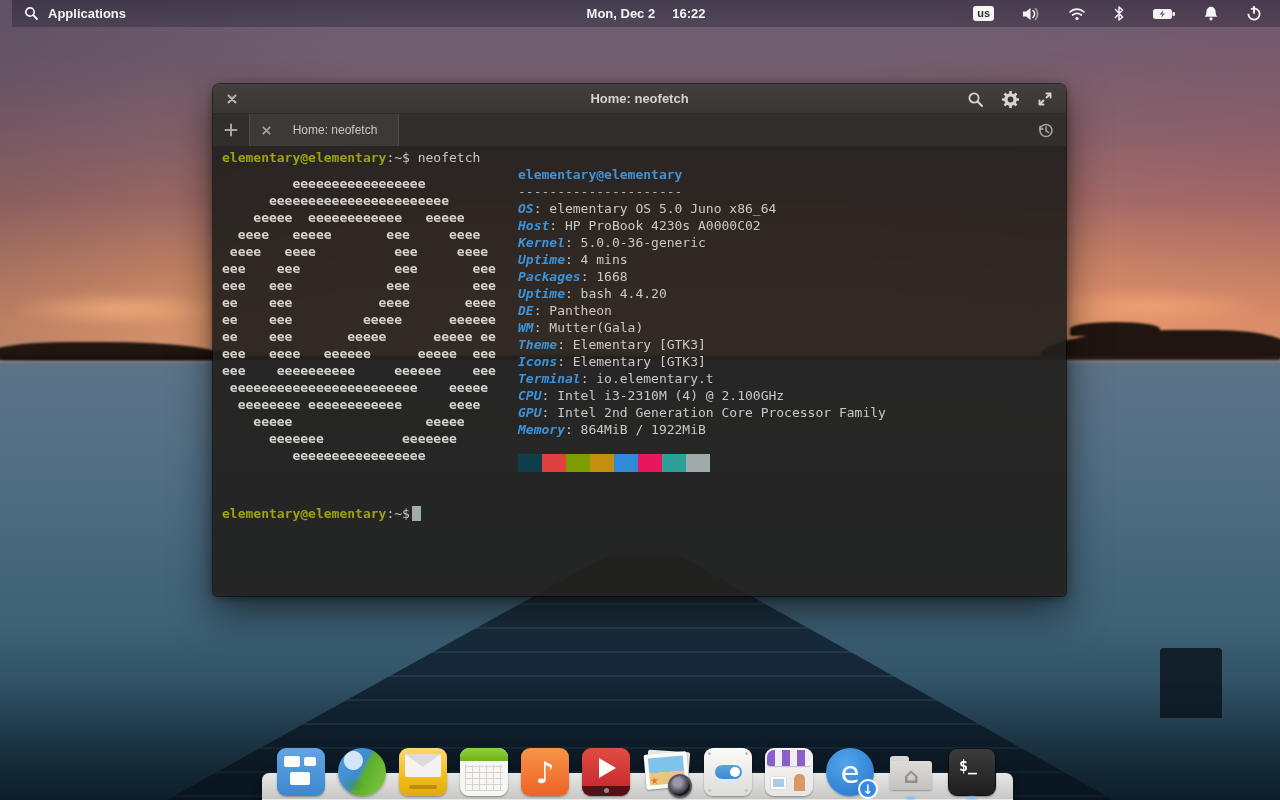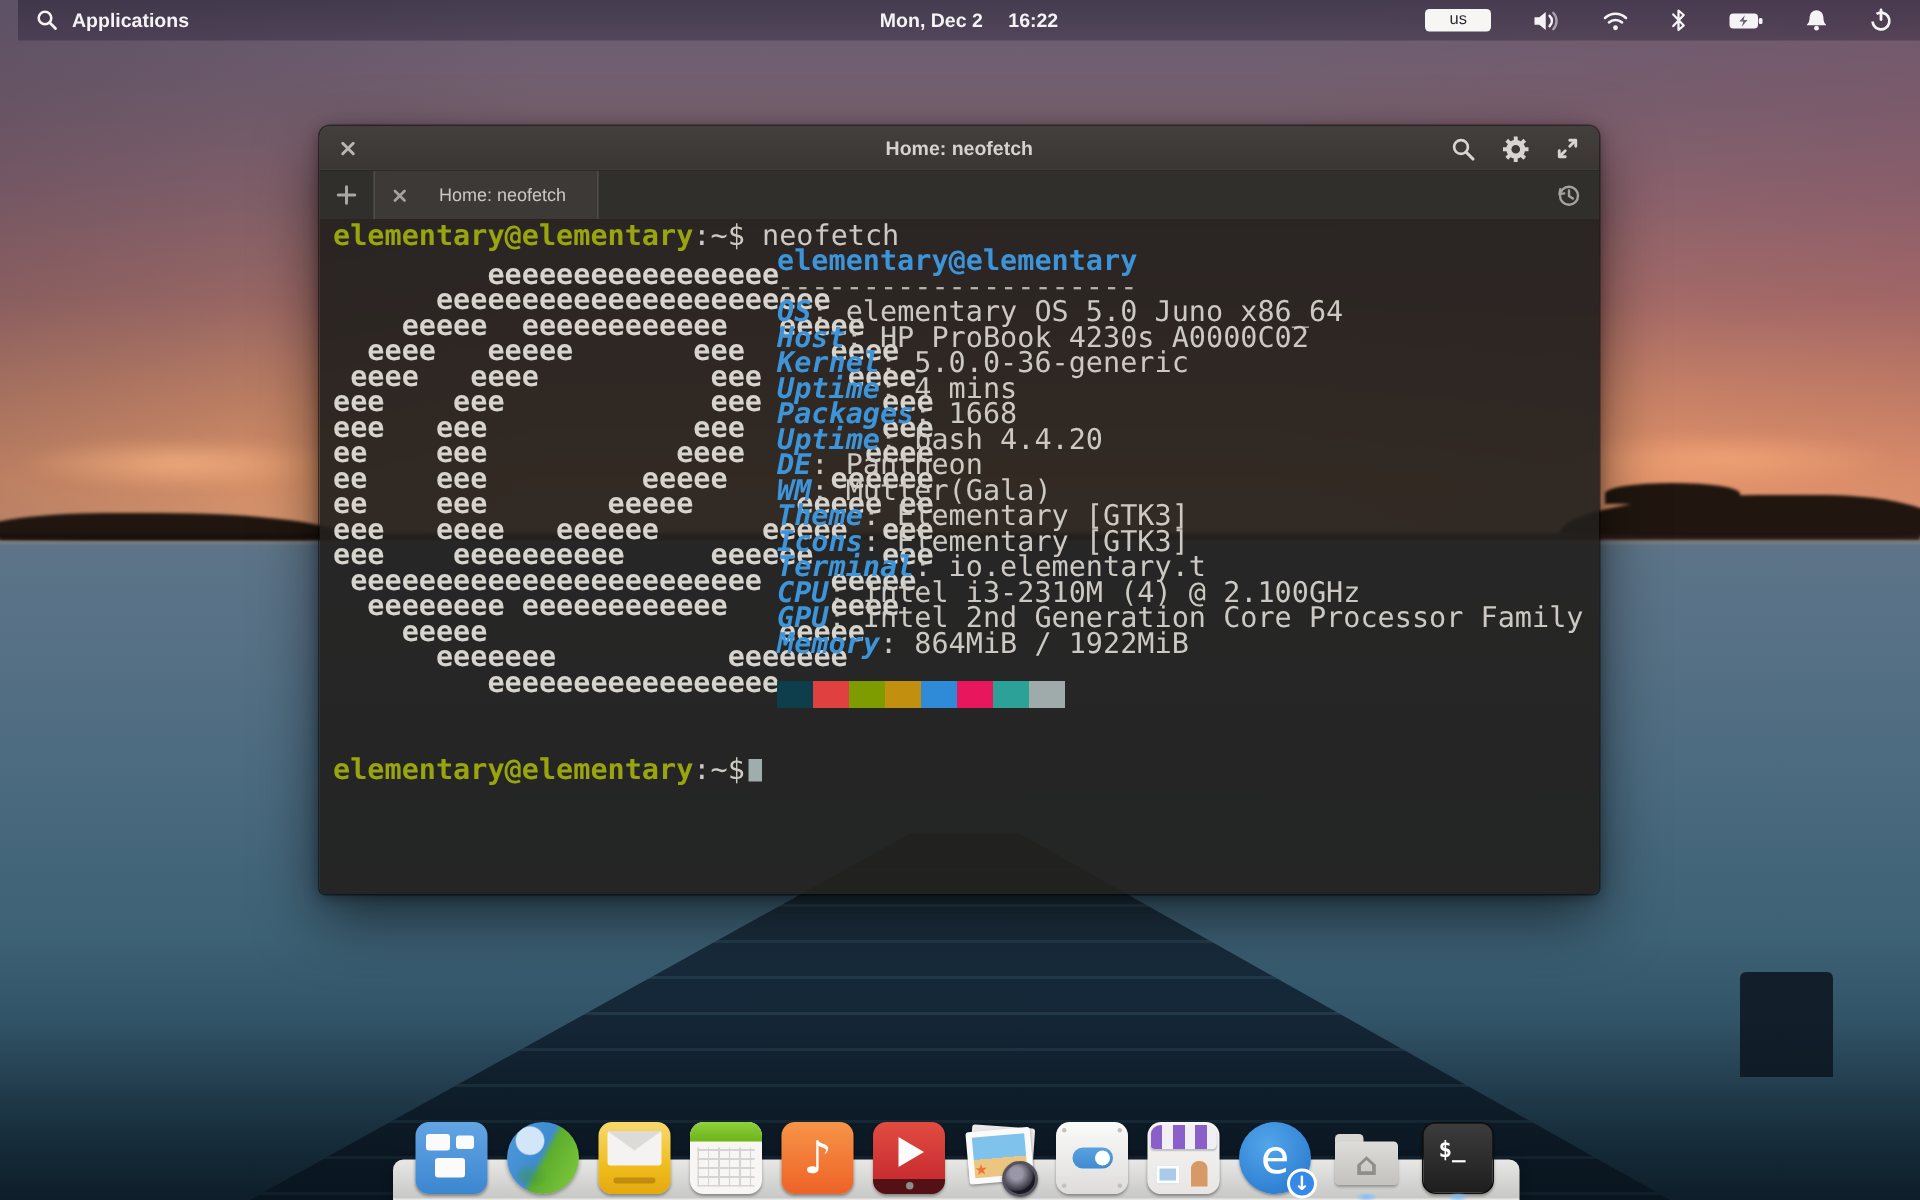--- a/index.html
+++ b/index.html
@@ -34,21 +34,21 @@
     background:linear-gradient(180deg, rgba(6,16,24,0), rgba(6,16,24,.55)); }
   .bench { position:absolute; right:58px; top:648px; width:62px; height:70px; background:#0e1822; opacity:.9; border-radius:4px 4px 0 0; }
 
   
   .panel { position:absolute; left:12px; top:0; right:0; height:27px;
     background:linear-gradient(180deg, rgba(38,30,50,.52), rgba(38,30,50,.38));
     display:flex; align-items:center; color:#f5f3f6; z-index:50; }
   .panel-left { display:flex; align-items:center; gap:9px; padding-left:12px; font-weight:bold; font-size:13px; }
   .panel-center { position:absolute; left:0; right:0; display:flex; justify-content:center; gap:17px; font-weight:bold; font-size:13px; pointer-events:none; }
   .panel-right { margin-left:auto; display:flex; align-items:center; gap:27px; padding-right:18px; }
-  .kbd-badge { background:#f7f6f5; color:#2f2b33; font-weight:normal; font-size:11px; border-radius:3px; padding:2px 16px; line-height:1; }
+  .kbd-badge { background:#f7f6f5; color:#2f2b33; font-weight:bold; font-size:11px; border-radius:3px; padding:2px 4px; line-height:1; }
   .tray-svg { display:block; }
 
   
   .window { position:absolute; left:213px; top:84px; width:853px; height:512px; z-index:40;
     border-radius:7px 7px 4px 4px;
     box-shadow:0 16px 42px rgba(0,0,0,.55), 0 2px 10px rgba(0,0,0,.4), 0 0 0 1px rgba(10,10,10,.55);
     overflow:hidden; display:flex; flex-direction:column; }
   .titlebar { height:30px; flex:0 0 30px; background:linear-gradient(180deg,#423f3c,#393633);
     border-bottom:1px solid #2b2926; display:flex; align-items:center; position:relative; }
   .win-close { position:absolute; left:10px; top:6px; width:18px; height:18px; display:flex; align-items:center; justify-content:center; cursor:pointer; }
@@ -58,21 +58,21 @@
 
   .tabbar { height:32px; flex:0 0 32px; background:#312f2c; display:flex; align-items:stretch; position:relative; }
   .newtab-btn { width:36px; display:flex; align-items:center; justify-content:center; cursor:pointer; }
   .tab { width:150px; background:#3c3936; border-left:1px solid #504d49; border-right:1px solid #504d49;
     display:flex; align-items:center; padding:0 8px; gap:6px; cursor:pointer; }
   .tab-close { width:16px; height:16px; display:flex; align-items:center; justify-content:center; flex:0 0 16px; }
   .tab-label { flex:1; text-align:center; font-size:12px; color:#cbc8c4; white-space:nowrap; overflow:hidden; }
   .history-btn { position:absolute; right:8px; top:0; height:32px; width:26px; display:flex; align-items:center; justify-content:center; cursor:pointer; }
 
   .term-body { flex:1; background:rgba(34,32,29,.92); padding:3px 0 0 9px; overflow:hidden; cursor:text;
-    font-family:"DejaVu Sans Mono", monospace; font-size:19px; line-height:17px; color:#ccc8c2; }
+    font-family:"DejaVu Sans Mono", monospace; font-size:13px; line-height:17px; color:#ccc8c2; }
   .trm-line { height:17px; white-space:pre; }
   .green { color:#98a50e; font-weight:bold; }
   .lbl { color:#3d94d9; font-weight:bold;font-style:italic; }
   .blue-b { color:#3d94d9; font-weight:bold; }
   .underline-dashes { color:#b4b1ac; }
   .neofetch-flex { display:flex; align-items:center; }
   .ascii-art { width:296px; flex:0 0 296px; white-space:pre; font-weight:bold; color:#d7d3cd; line-height:17px; }
   .palette-row { height:18px; margin-top:16px; display:flex; }
   .swatch { width:24px; height:18px; display:inline-block; }
   .prompt2 { margin-top:33px; display:flex; align-items:center; }

